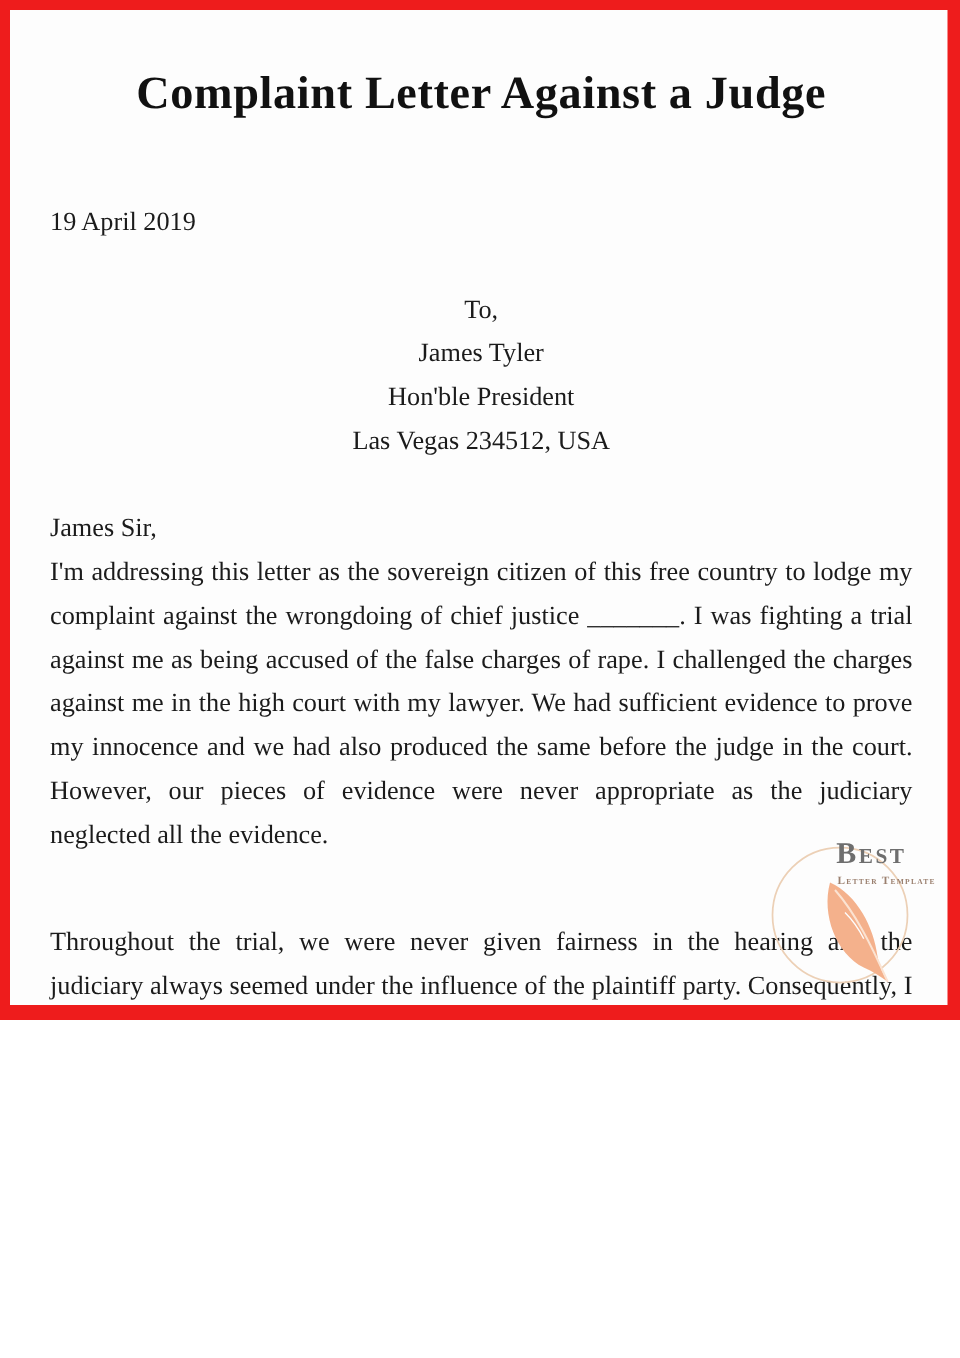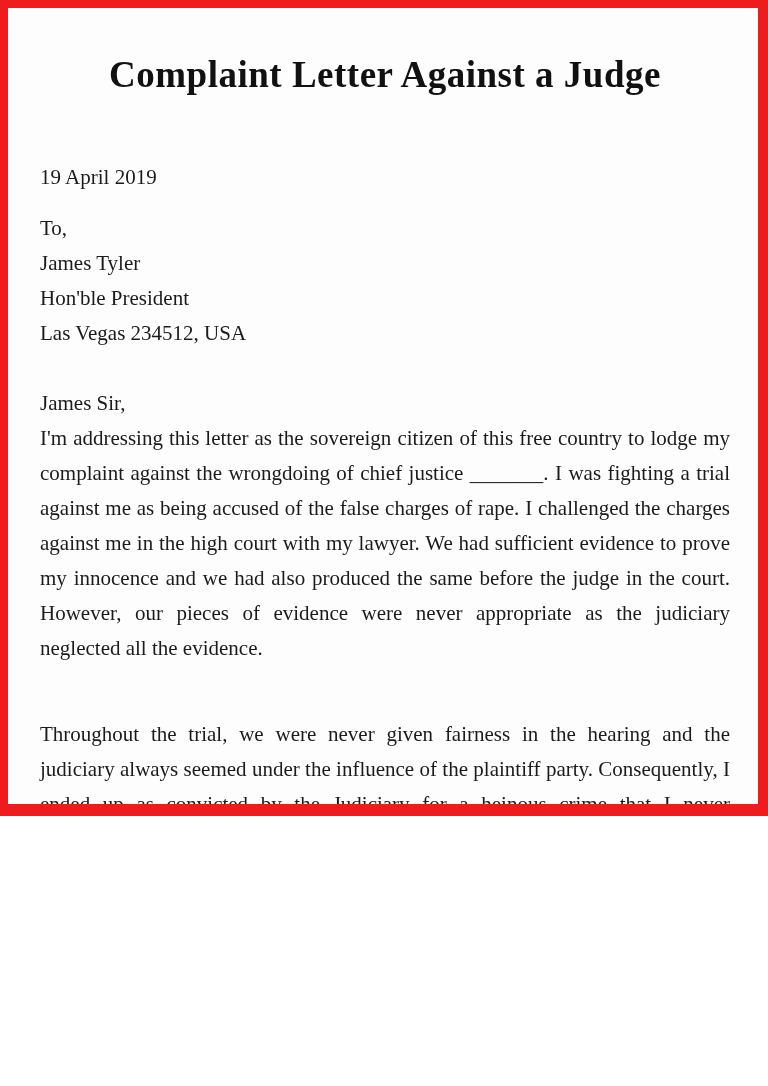--- a/index.html
+++ b/index.html
@@ -36,23 +36,24 @@
     font-weight: 700;
     letter-spacing: 0.5px;
     color: #111111;
   }
   .dateline {
     margin-top: 60px;
     font-size: 21px;
     line-height: 35px;
   }
   .address {
-    margin-top: 16px;
+    margin-top: 35px;
     font-size: 21px;
     line-height: 35px;
+    text-align: center;
   }
   .address div { min-height: 35px; }
   .greeting-block {
     margin-top: 35px;
     font-size: 21px;
     line-height: 35px;
   }
   .para {
     margin: 0;
     font-size: 21px;
@@ -122,15 +123,26 @@
 
     <div class="greeting-block">
       <div>James Sir,</div>
       <p class="para">I'm addressing this letter as the sovereign citizen of this free country to lodge my complaint against the wrongdoing of chief justice _______. I was fighting a trial against me as being accused of the false charges of rape. I challenged the charges against me in the high court with my lawyer. We had sufficient evidence to prove my innocence and we had also produced the same before the judge in the court. However, our pieces of evidence were never appropriate as the judiciary neglected all the evidence.</p>
       <p class="para">Throughout the trial, we were never given fairness in the hearing and the judiciary always seemed under the influence of the plaintiff party. Consequently, I ended up as convicted by the Judiciary for a heinous crime that I never committed. I sincerely plead before you to kindly look into the whole matter and save me from the black justice from the blind judiciary. I have enclosed a copy of all the evidence that we produced during the hearing of my case.</p>
     </div>
 
     <div class="closing">Thanks &amp; regards</div>
     <div class="signature">Letter Bailey</div>
 
+    <div class="logo">
+      <svg width="144" height="128" viewBox="0 0 144 128" aria-hidden="true">
+        <circle cx="60" cy="64" r="54" fill="none" stroke="#ecd0b6" stroke-width="1.4"></circle>
+        <path d="M52,38 C74,48 87,74 90,97 C91,104 94,111 99,118
+                 C92,113 86,109 79,106 C57,95 45,64 52,38 Z" fill="#f4b18c"></path>
+        <path d="M56,44 C72,62 85,88 98,117" fill="none" stroke="#fbe3d2" stroke-width="1.6"></path>
+        <path d="M64,62 C70,68 75,75 79,83" fill="none" stroke="#fdfdfd" stroke-width="1.1"></path>
+      </svg>
+      <div class="logo-brand">Best</div>
+      <div class="logo-subtitle">Letter Template</div>
+    </div>
 
   </div>
 </div>
 
 </body></html>

